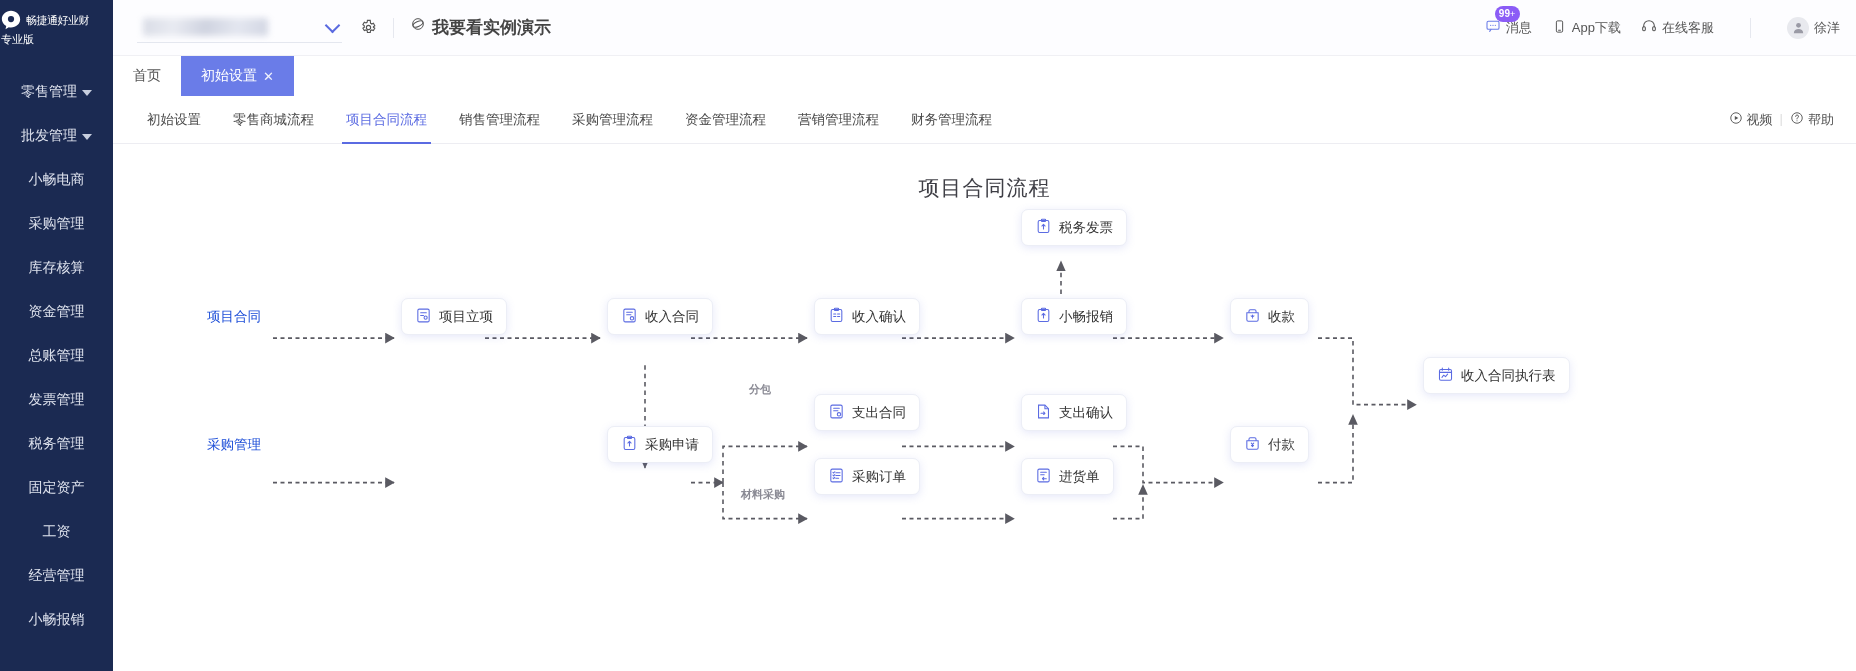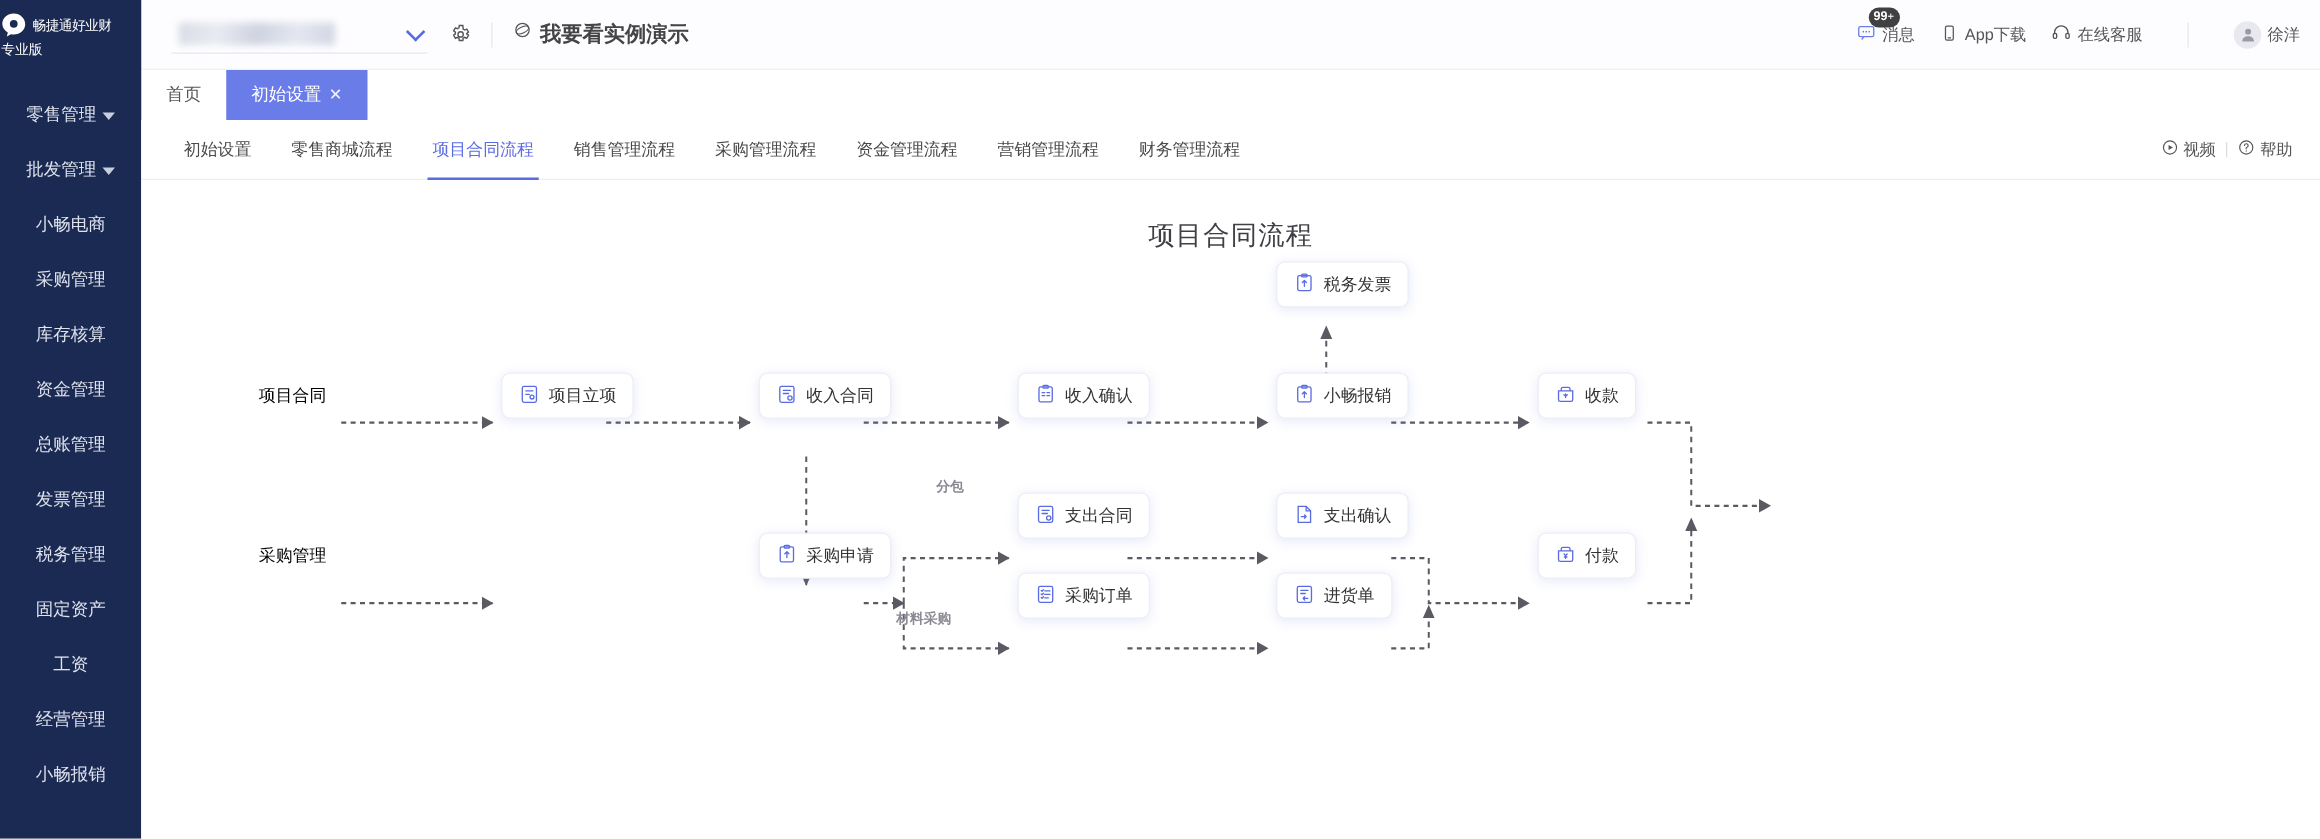--- a/index.html
+++ b/index.html
@@ -70,21 +70,21 @@
   .demo-link {
     display:flex; align-items:flex-start; gap:6px;
     color:#444; font-size:17px; cursor:pointer;font-weight:bold;
   }
   .topbar-right { margin-left:auto; display:flex; align-items:center; gap:20px; }
   .tb-item {
     display:flex; align-items:center; gap:5px; font-size:13px;
     color:#555; cursor:pointer; position:relative;
   }
   .badge {
-    position:absolute; top:-12px; left:10px; background:#404040; color:#fff;
+    position:absolute; top:-12px; left:10px; background:#8b5cf6; color:#fff;
     font-size:10px; line-height:1; border-radius:9px; padding:3px 5px 3px 4px;
     font-weight:bold; white-space:nowrap;
   }
   .badge .plus { font-weight:normal; font-size:9px; }
   .avatar {
     width:22px; height:22px; border-radius:50%; background:#e8e9ee;
     display:flex; align-items:center; justify-content:center;
   }
   .user-name { font-size:13px; color:#555; }
 
@@ -122,21 +122,21 @@
   .mr-link { display:flex; align-items:center; gap:4px; cursor:pointer; }
   .mr-sep { color:#ddd; }
 
   
   .canvas { flex:1; position:relative; background:#fff; overflow:hidden; }
   .flow-title {
     position:absolute; left:0; right:0; top:30px; text-align:center;
     font-size:21px; color:#3f3f46; letter-spacing:1px;
   }
   .swim-label {
-    position:absolute; font-size:13.5px; color:#000000; white-space:nowrap;
+    position:absolute; font-size:13.5px; color:#1d4ed8; white-space:nowrap;
   }
   .node {
     position:absolute; height:37px; background:#fff;
     border:1px solid #eceef6; border-radius:7px;
     display:flex; align-items:center; gap:7px; padding:0 13px;
     box-shadow:0 2px 9px rgba(104,116,220,.17);
     font-size:13.5px; color:#333; white-space:nowrap; cursor:pointer;
   }
   .node svg { flex:0 0 17px; }
   .edge-label {
@@ -369,21 +369,21 @@
           <path d="M789 268 L901 268"></path>
 
           <path d="M789 332 L901 332"></path>
         </g>
       </svg>
 
       <div class="swim-label" style="left:94px; top:164px;">项目合同</div>
       <div class="swim-label" style="left:94px; top:292px;">采购管理</div>
 
       <div class="edge-label" style="left:636px; top:238px;">分包</div>
-      <div class="edge-label" style="left:604px; top:343px;">材料采购</div>
+      <div class="edge-label" style="left:628px; top:343px;">材料采购</div>
 
       <div class="node" style="left:288px; top:154px;">
         <span>
           <svg viewBox="0 0 24 24" width="17" height="17" fill="none" stroke="#5b6be2" stroke-width="1.5">
             <rect x="4" y="3" width="16" height="18" rx="2"></rect>
             <path d="M8 8h8M8 12h4" stroke-linecap="round"></path>
             <circle cx="15" cy="15" r="2.2"></circle>
           </svg>
         </span>
         <span>项目立项</span>
@@ -437,20 +437,30 @@
         <span>
           <svg viewBox="0 0 24 24" width="17" height="17" fill="none" stroke="#5b6be2" stroke-width="1.5">
             <path d="M4 8h16v10a2 2 0 0 1-2 2H6a2 2 0 0 1-2-2z"></path>
             <path d="M7 8V6a2 2 0 0 1 2-2h6a2 2 0 0 1 2 2v2"></path>
             <path d="M12 11.5v4M10 12.5l2 1.5 2-1.5" stroke-linecap="round"></path>
           </svg>
         </span>
         <span>收款</span>
       </div>
 
+      <div class="node" style="left:1310px; top:213px;">
+        <span>
+          <svg viewBox="0 0 24 24" width="17" height="17" fill="none" stroke="#5b6be2" stroke-width="1.5">
+            <rect x="3.5" y="5" width="17" height="15" rx="2"></rect>
+            <path d="M3.5 9h17M7.5 3v3M16.5 3v3" stroke-linecap="round"></path>
+            <path d="M7 16l2.5-3 2.5 2 3-3.5" stroke-linecap="round" stroke-linejoin="round"></path>
+          </svg>
+        </span>
+        <span>收入合同执行表</span>
+      </div>
 
       <div class="node" style="left:494px; top:282px;">
         <span>
           <svg viewBox="0 0 24 24" width="17" height="17" fill="none" stroke="#5b6be2" stroke-width="1.5">
             <rect x="4.5" y="3.5" width="15" height="17" rx="2"></rect>
             <rect x="9" y="1.8" width="6" height="3.2" rx="1"></rect>
             <path d="M12 9v6.5M9.7 11.3L12 9l2.3 2.3" stroke-linecap="round" stroke-linejoin="round"></path>
           </svg>
         </span>
         <span>采购申请</span>

